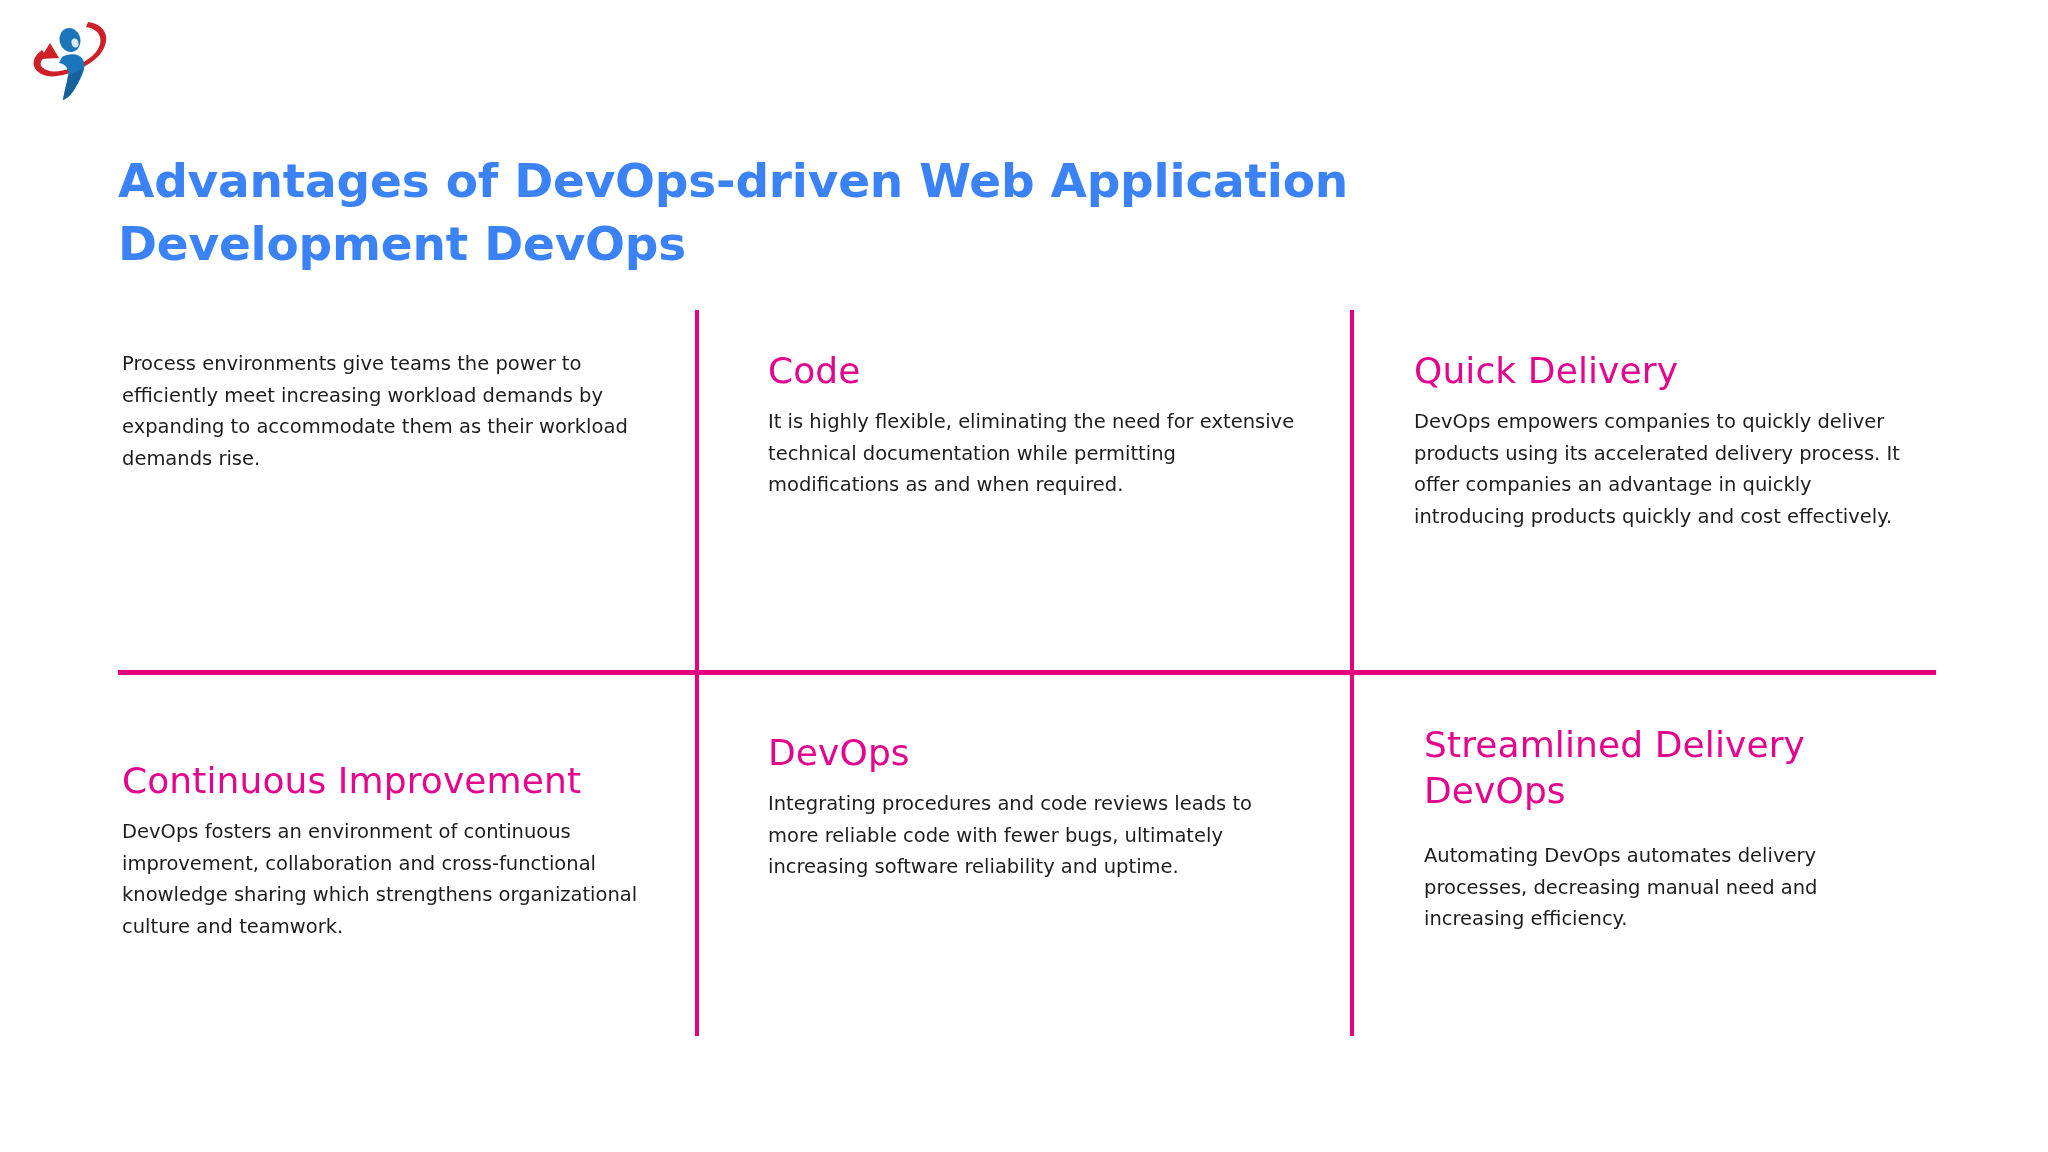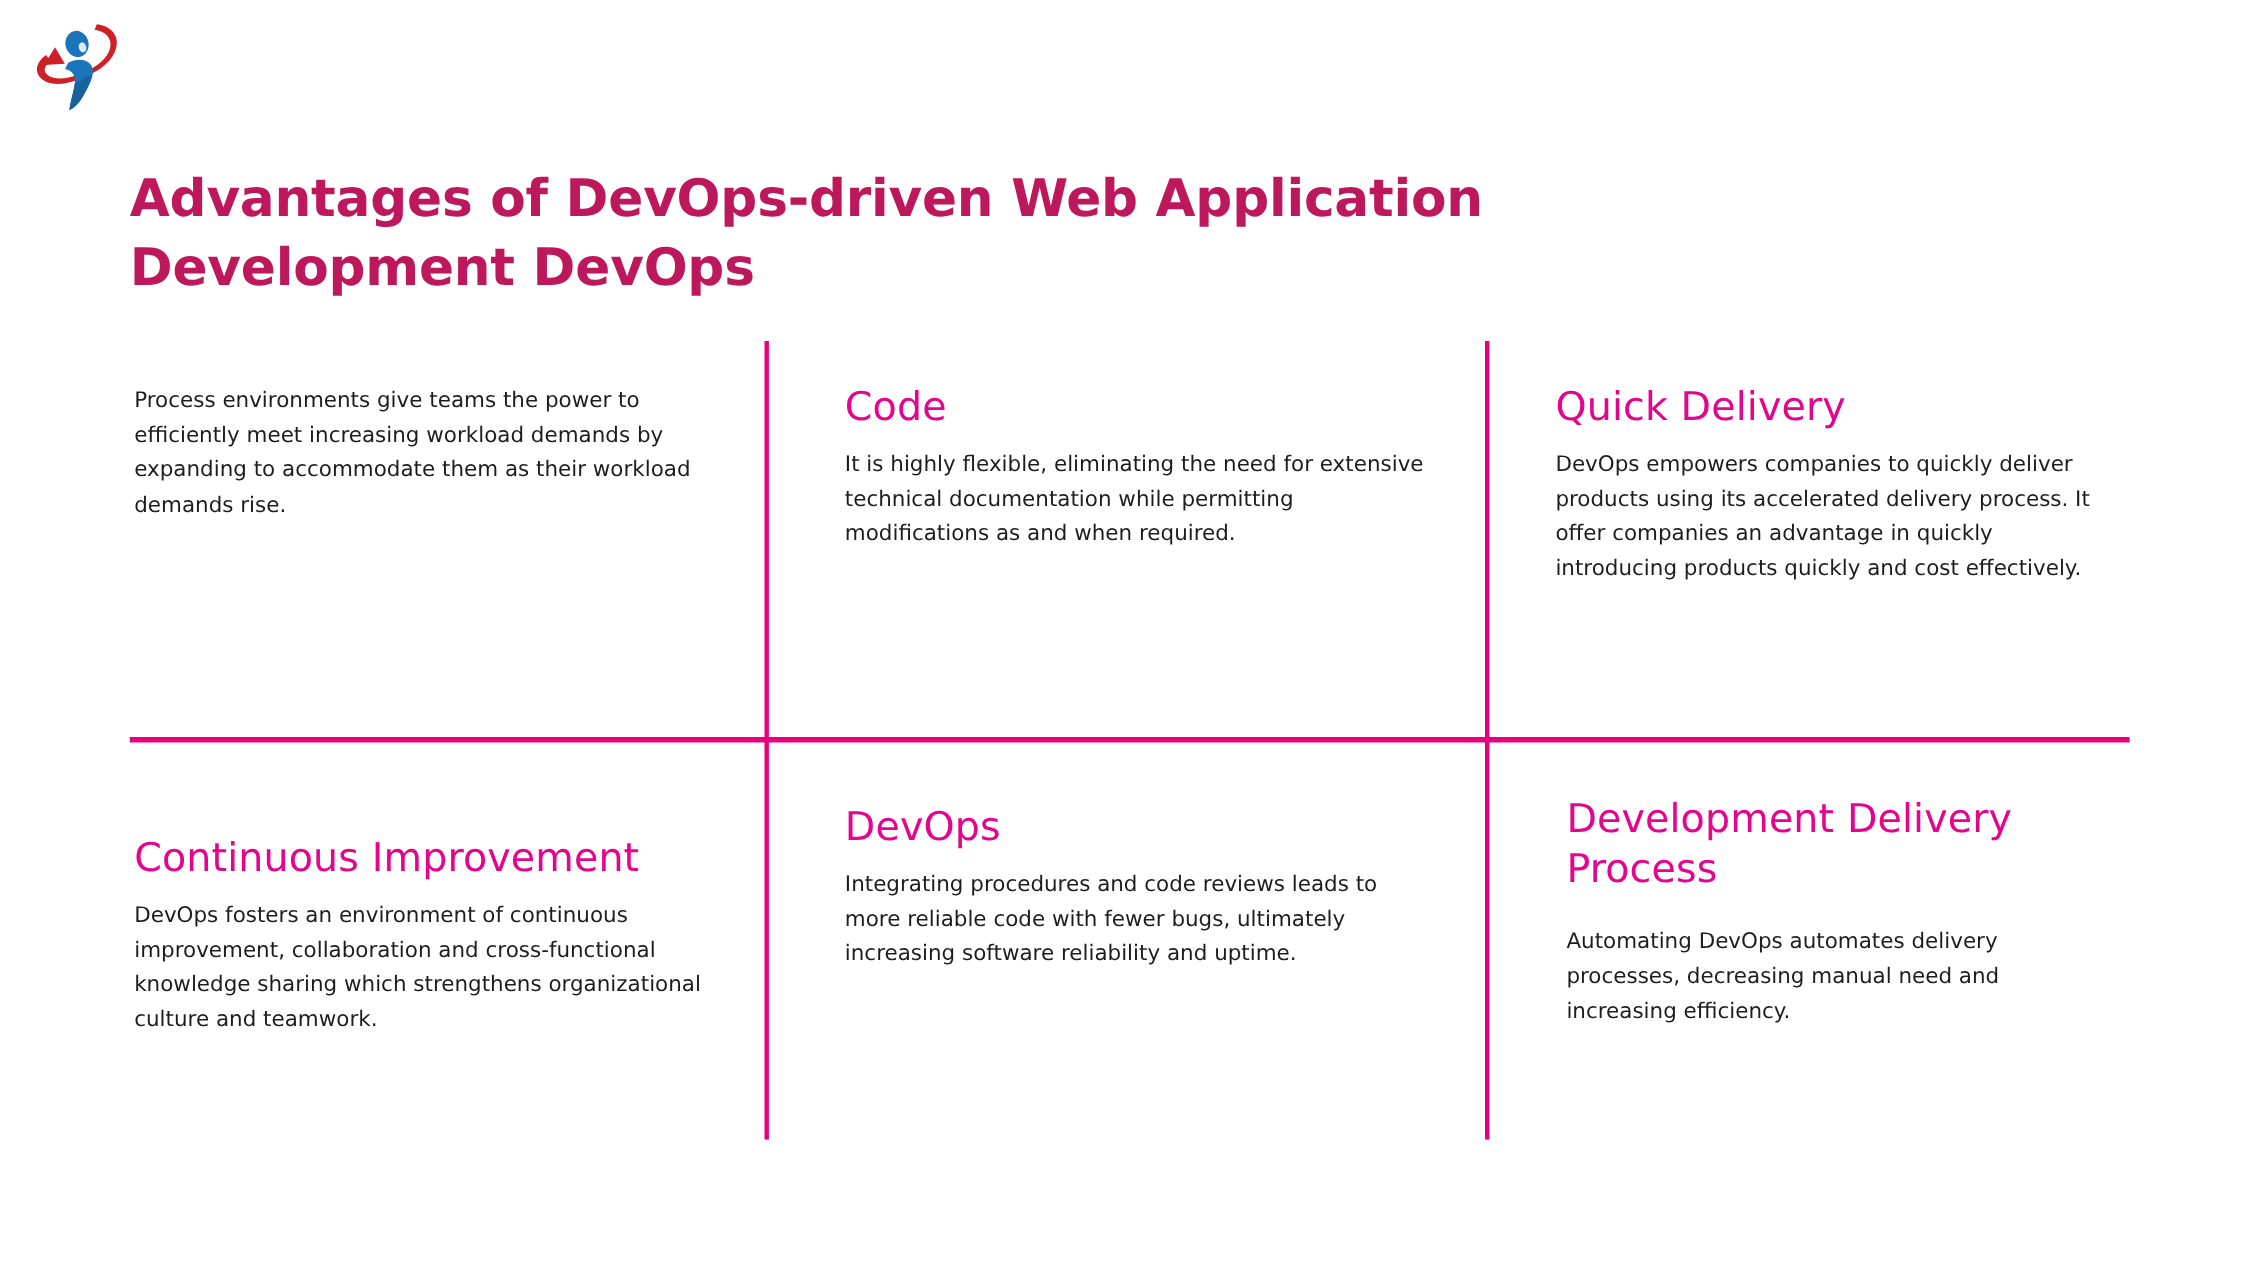--- a/index.html
+++ b/index.html
@@ -26,21 +26,21 @@
     width: 86px;
     height: 88px;
   }
 
   
   #title {
     position: absolute;
     left: 118px;
     top: 106px;
     width: 1320px;
-    color: #be185d;
+    color: #3b82f6;
     font-size: 47px;
     font-weight: bold;
     line-height: 1.34;
     letter-spacing: -0.2px;
     margin-top: 44px;
   }
   #title .tline { display: block; white-space: pre; }
 
   
   .vline {
@@ -141,17 +141,17 @@
     <h2 class="card-title">Continuous Improvement</h2>
     <p class="card-body">DevOps fosters an environment of continuous improvement, collaboration and cross-functional knowledge sharing which strengthens organizational culture and teamwork.</p>
   </div>
 
   <div class="card" id="card-reviews">
     <h2 class="card-title">DevOps</h2>
     <p class="card-body">Integrating procedures and code reviews leads to more reliable code with fewer bugs, ultimately increasing software reliability and uptime.</p>
   </div>
 
   <div class="card" id="card-streamlined">
-    <h2 class="card-title">Development Delivery Process</h2>
+    <h2 class="card-title">Streamlined Delivery DevOps</h2>
     <p class="card-body">Automating DevOps automates delivery processes, decreasing manual need and increasing efficiency.</p>
   </div>
 
 </div>
 
 </body></html>

